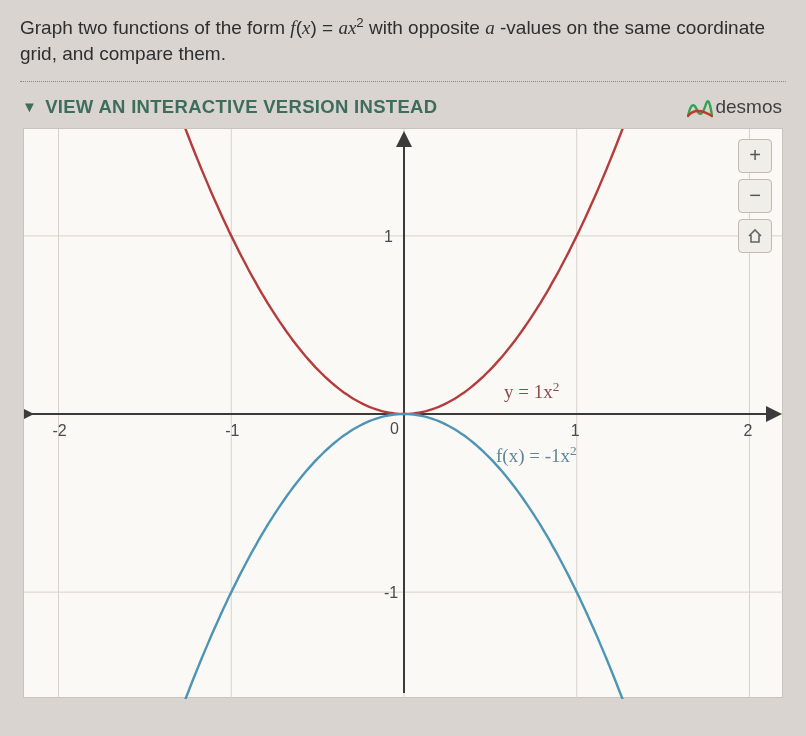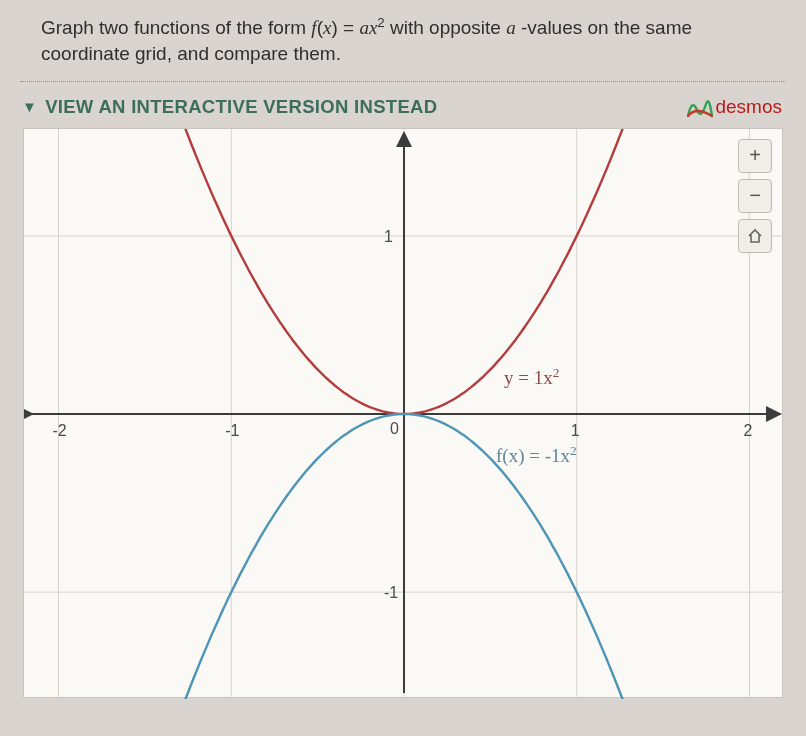--- a/index.html
+++ b/index.html
@@ -11,21 +11,20 @@
     color: #2a2a2a;
     padding: 14px 20px 0 20px;
     overflow: hidden;
   }
   .prompt {
     font-size: 19px;
     line-height: 1.35;
     margin-bottom: 4px;
     font-weight: 500;
     color: #2f2f2f;
-    margin-left: 21px;
   }
   .prompt .var { font-style: italic; font-family: Georgia, "Times New Roman", serif; }
   .divider {
     border: none;
     border-top: 1px dotted #888;
     margin: 14px 0 10px 0;
   }
   .header-row {
     display: flex;
     align-items: center;
@@ -43,21 +42,21 @@
     cursor: pointer;
   }
   .tri {
     color: #3d6d5d;
     font-size: 15px;
   }
   .brand {
     display: flex;
     align-items: center;
     gap: 2px;
-    color: #b91c1c;
+    color: #404040;
     font-size: 19px;
     font-weight: 500;
   }
   .brand svg { display: block; }
   .chart-wrap {
     position: relative;
     width: 760px;
     height: 570px;
     margin: 0 auto;
     background: #faf9f6;
@@ -154,16 +153,16 @@
       <text x="201.2727272727273" y="307" font-size="16" fill="#4a4a4a" font-family="Arial">-1</text>
       <text x="366" y="305" font-size="16" fill="#4a4a4a" font-family="Arial">0</text>
       <text x="546.7272727272727" y="307" font-size="16" fill="#4a4a4a" font-family="Arial">1</text>
       <text x="719.4545454545454" y="307" font-size="16" fill="#4a4a4a" font-family="Arial">2</text>
       <text x="360" y="469.125" font-size="16" fill="#4a4a4a" font-family="Arial">-1</text>
       <text x="360" y="112.875" font-size="16" fill="#4a4a4a" font-family="Arial">1</text>
       <path d="M0.0,-577.1 L3.2,-562.8 L6.3,-548.6 L9.5,-534.6 L12.7,-520.6 L15.8,-506.8 L19.0,-493.1 L22.2,-479.5 L25.3,-466.0 L28.5,-452.7 L31.7,-439.4 L34.8,-426.3 L38.0,-413.3 L41.2,-400.4 L44.3,-387.7 L47.5,-375.1 L50.7,-362.6 L53.8,-350.2 L57.0,-337.9 L60.2,-325.7 L63.3,-313.7 L66.5,-301.8 L69.7,-290.0 L72.8,-278.3 L76.0,-266.8 L79.2,-255.3 L82.3,-244.0 L85.5,-232.8 L88.7,-221.7 L91.8,-210.8 L95.0,-199.9 L98.2,-189.2 L101.3,-178.6 L104.5,-168.2 L107.7,-157.8 L110.8,-147.6 L114.0,-137.4 L117.2,-127.4 L120.3,-117.6 L123.5,-107.8 L126.7,-98.2 L129.8,-88.6 L133.0,-79.2 L136.2,-70.0 L139.3,-60.8 L142.5,-51.8 L145.7,-42.8 L148.8,-34.0 L152.0,-25.4 L155.2,-16.8 L158.3,-8.4 L161.5,-0.0 L164.7,8.2 L167.8,16.2 L171.0,24.2 L174.2,32.1 L177.3,39.8 L180.5,47.4 L183.7,54.9 L186.8,62.2 L190.0,69.5 L193.2,76.6 L196.3,83.6 L199.5,90.5 L202.7,97.2 L205.8,103.9 L209.0,110.4 L212.2,116.8 L215.3,123.1 L218.5,129.3 L221.7,135.3 L224.8,141.3 L228.0,147.1 L231.2,152.7 L234.3,158.3 L237.5,163.8 L240.7,169.1 L243.8,174.3 L247.0,179.4 L250.2,184.4 L253.3,189.2 L256.5,193.9 L259.7,198.5 L262.8,203.0 L266.0,207.4 L269.2,211.7 L272.3,215.8 L275.5,219.8 L278.7,223.7 L281.8,227.5 L285.0,231.1 L288.2,234.6 L291.3,238.1 L294.5,241.4 L297.7,244.5 L300.8,247.6 L304.0,250.5 L307.2,253.3 L310.3,256.0 L313.5,258.6 L316.7,261.1 L319.8,263.4 L323.0,265.6 L326.2,267.7 L329.3,269.7 L332.5,271.5 L335.7,273.3 L338.8,274.9 L342.0,276.4 L345.2,277.8 L348.3,279.0 L351.5,280.2 L354.7,281.2 L357.8,282.1 L361.0,282.8 L364.2,283.5 L367.3,284.0 L370.5,284.5 L373.7,284.8 L376.8,284.9 L380.0,285.0 L383.2,284.9 L386.3,284.8 L389.5,284.5 L392.7,284.0 L395.8,283.5 L399.0,282.8 L402.2,282.1 L405.3,281.2 L408.5,280.2 L411.7,279.0 L414.8,277.8 L418.0,276.4 L421.2,274.9 L424.3,273.3 L427.5,271.5 L430.7,269.7 L433.8,267.7 L437.0,265.6 L440.2,263.4 L443.3,261.1 L446.5,258.6 L449.7,256.0 L452.8,253.3 L456.0,250.5 L459.2,247.6 L462.3,244.5 L465.5,241.4 L468.7,238.1 L471.8,234.6 L475.0,231.1 L478.2,227.5 L481.3,223.7 L484.5,219.8 L487.7,215.8 L490.8,211.7 L494.0,207.4 L497.2,203.0 L500.3,198.5 L503.5,193.9 L506.7,189.2 L509.8,184.4 L513.0,179.4 L516.2,174.3 L519.3,169.1 L522.5,163.8 L525.7,158.3 L528.8,152.7 L532.0,147.1 L535.2,141.3 L538.3,135.3 L541.5,129.3 L544.7,123.1 L547.8,116.8 L551.0,110.4 L554.2,103.9 L557.3,97.2 L560.5,90.5 L563.7,83.6 L566.8,76.6 L570.0,69.5 L573.2,62.2 L576.3,54.9 L579.5,47.4 L582.7,39.8 L585.8,32.1 L589.0,24.2 L592.2,16.2 L595.3,8.2 L598.5,-0.0 L601.7,-8.4 L604.8,-16.8 L608.0,-25.4 L611.2,-34.0 L614.3,-42.8 L617.5,-51.8 L620.7,-60.8 L623.8,-70.0 L627.0,-79.2 L630.2,-88.6 L633.3,-98.2 L636.5,-107.8 L639.7,-117.6 L642.8,-127.4 L646.0,-137.4 L649.2,-147.6 L652.3,-157.8 L655.5,-168.2 L658.7,-178.6 L661.8,-189.2 L665.0,-199.9 L668.2,-210.8 L671.3,-221.7 L674.5,-232.8 L677.7,-244.0 L680.8,-255.3 L684.0,-266.8 L687.2,-278.3 L690.3,-290.0 L693.5,-301.8 L696.7,-313.7 L699.8,-325.7 L703.0,-337.9 L706.2,-350.2 L709.3,-362.6 L712.5,-375.1 L715.7,-387.7 L718.8,-400.4 L722.0,-413.3 L725.2,-426.3 L728.3,-439.4 L731.5,-452.7 L734.7,-466.0 L737.8,-479.5 L741.0,-493.1 L744.2,-506.8 L747.3,-520.6 L750.5,-534.6 L753.7,-548.6 L756.8,-562.8 L760.0,-577.1" fill="none" stroke="#b43c3c" stroke-width="2.4"></path>
       <path d="M0.0,1147.1 L3.2,1132.8 L6.3,1118.6 L9.5,1104.6 L12.7,1090.6 L15.8,1076.8 L19.0,1063.1 L22.2,1049.5 L25.3,1036.0 L28.5,1022.7 L31.7,1009.4 L34.8,996.3 L38.0,983.3 L41.2,970.4 L44.3,957.7 L47.5,945.1 L50.7,932.6 L53.8,920.2 L57.0,907.9 L60.2,895.7 L63.3,883.7 L66.5,871.8 L69.7,860.0 L72.8,848.3 L76.0,836.8 L79.2,825.3 L82.3,814.0 L85.5,802.8 L88.7,791.7 L91.8,780.8 L95.0,769.9 L98.2,759.2 L101.3,748.6 L104.5,738.2 L107.7,727.8 L110.8,717.6 L114.0,707.4 L117.2,697.4 L120.3,687.6 L123.5,677.8 L126.7,668.2 L129.8,658.6 L133.0,649.2 L136.2,640.0 L139.3,630.8 L142.5,621.8 L145.7,612.8 L148.8,604.0 L152.0,595.4 L155.2,586.8 L158.3,578.4 L161.5,570.0 L164.7,561.8 L167.8,553.8 L171.0,545.8 L174.2,537.9 L177.3,530.2 L180.5,522.6 L183.7,515.1 L186.8,507.8 L190.0,500.5 L193.2,493.4 L196.3,486.4 L199.5,479.5 L202.7,472.8 L205.8,466.1 L209.0,459.6 L212.2,453.2 L215.3,446.9 L218.5,440.7 L221.7,434.7 L224.8,428.7 L228.0,422.9 L231.2,417.3 L234.3,411.7 L237.5,406.2 L240.7,400.9 L243.8,395.7 L247.0,390.6 L250.2,385.6 L253.3,380.8 L256.5,376.1 L259.7,371.5 L262.8,367.0 L266.0,362.6 L269.2,358.3 L272.3,354.2 L275.5,350.2 L278.7,346.3 L281.8,342.5 L285.0,338.9 L288.2,335.4 L291.3,331.9 L294.5,328.6 L297.7,325.5 L300.8,322.4 L304.0,319.5 L307.2,316.7 L310.3,314.0 L313.5,311.4 L316.7,308.9 L319.8,306.6 L323.0,304.4 L326.2,302.3 L329.3,300.3 L332.5,298.5 L335.7,296.7 L338.8,295.1 L342.0,293.6 L345.2,292.2 L348.3,291.0 L351.5,289.8 L354.7,288.8 L357.8,287.9 L361.0,287.2 L364.2,286.5 L367.3,286.0 L370.5,285.5 L373.7,285.2 L376.8,285.1 L380.0,285.0 L383.2,285.1 L386.3,285.2 L389.5,285.5 L392.7,286.0 L395.8,286.5 L399.0,287.2 L402.2,287.9 L405.3,288.8 L408.5,289.8 L411.7,291.0 L414.8,292.2 L418.0,293.6 L421.2,295.1 L424.3,296.7 L427.5,298.5 L430.7,300.3 L433.8,302.3 L437.0,304.4 L440.2,306.6 L443.3,308.9 L446.5,311.4 L449.7,314.0 L452.8,316.7 L456.0,319.5 L459.2,322.4 L462.3,325.5 L465.5,328.6 L468.7,331.9 L471.8,335.4 L475.0,338.9 L478.2,342.5 L481.3,346.3 L484.5,350.2 L487.7,354.2 L490.8,358.3 L494.0,362.6 L497.2,367.0 L500.3,371.5 L503.5,376.1 L506.7,380.8 L509.8,385.6 L513.0,390.6 L516.2,395.7 L519.3,400.9 L522.5,406.2 L525.7,411.7 L528.8,417.3 L532.0,422.9 L535.2,428.7 L538.3,434.7 L541.5,440.7 L544.7,446.9 L547.8,453.2 L551.0,459.6 L554.2,466.1 L557.3,472.8 L560.5,479.5 L563.7,486.4 L566.8,493.4 L570.0,500.5 L573.2,507.8 L576.3,515.1 L579.5,522.6 L582.7,530.2 L585.8,537.9 L589.0,545.8 L592.2,553.8 L595.3,561.8 L598.5,570.0 L601.7,578.4 L604.8,586.8 L608.0,595.4 L611.2,604.0 L614.3,612.8 L617.5,621.8 L620.7,630.8 L623.8,640.0 L627.0,649.2 L630.2,658.6 L633.3,668.2 L636.5,677.8 L639.7,687.6 L642.8,697.4 L646.0,707.4 L649.2,717.6 L652.3,727.8 L655.5,738.2 L658.7,748.6 L661.8,759.2 L665.0,769.9 L668.2,780.8 L671.3,791.7 L674.5,802.8 L677.7,814.0 L680.8,825.3 L684.0,836.8 L687.2,848.3 L690.3,860.0 L693.5,871.8 L696.7,883.7 L699.8,895.7 L703.0,907.9 L706.2,920.2 L709.3,932.6 L712.5,945.1 L715.7,957.7 L718.8,970.4 L722.0,983.3 L725.2,996.3 L728.3,1009.4 L731.5,1022.7 L734.7,1036.0 L737.8,1049.5 L741.0,1063.1 L744.2,1076.8 L747.3,1090.6 L750.5,1104.6 L753.7,1118.6 L756.8,1132.8 L760.0,1147.1" fill="none" stroke="#4e94b5" stroke-width="2.4"></path>
     </svg>
 
-  <div class="fn-label fn-red" style="left:480px; top:236px;">y = 1x<sup>2</sup></div>
+  <div class="fn-label fn-red" style="left:480px; top:250px;">y = 1x<sup>2</sup></div>
   <div class="fn-label fn-blue" style="left:472px; top:314px;font-family:Liberation Serif, serif;">f(x) = -1x<sup>2</sup></div>
 
 </div>
 
 </body></html>

